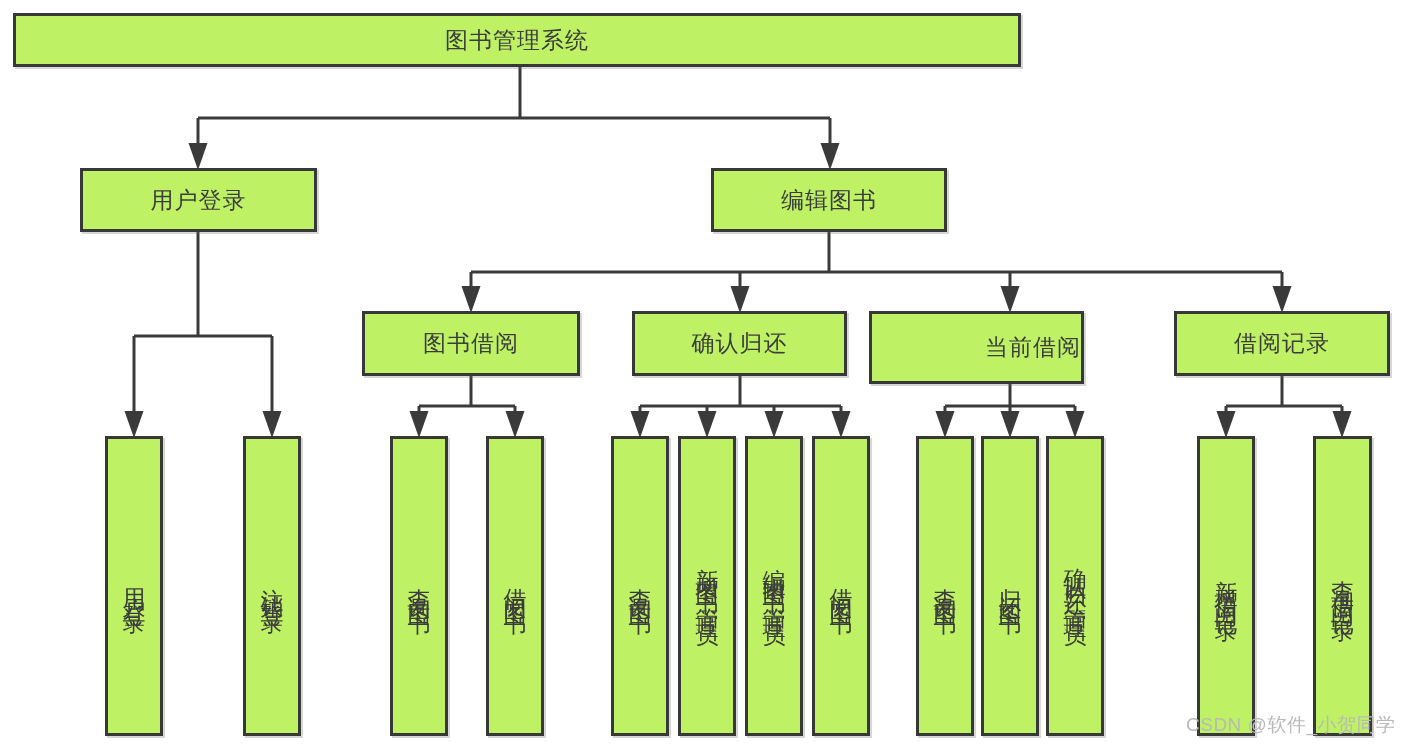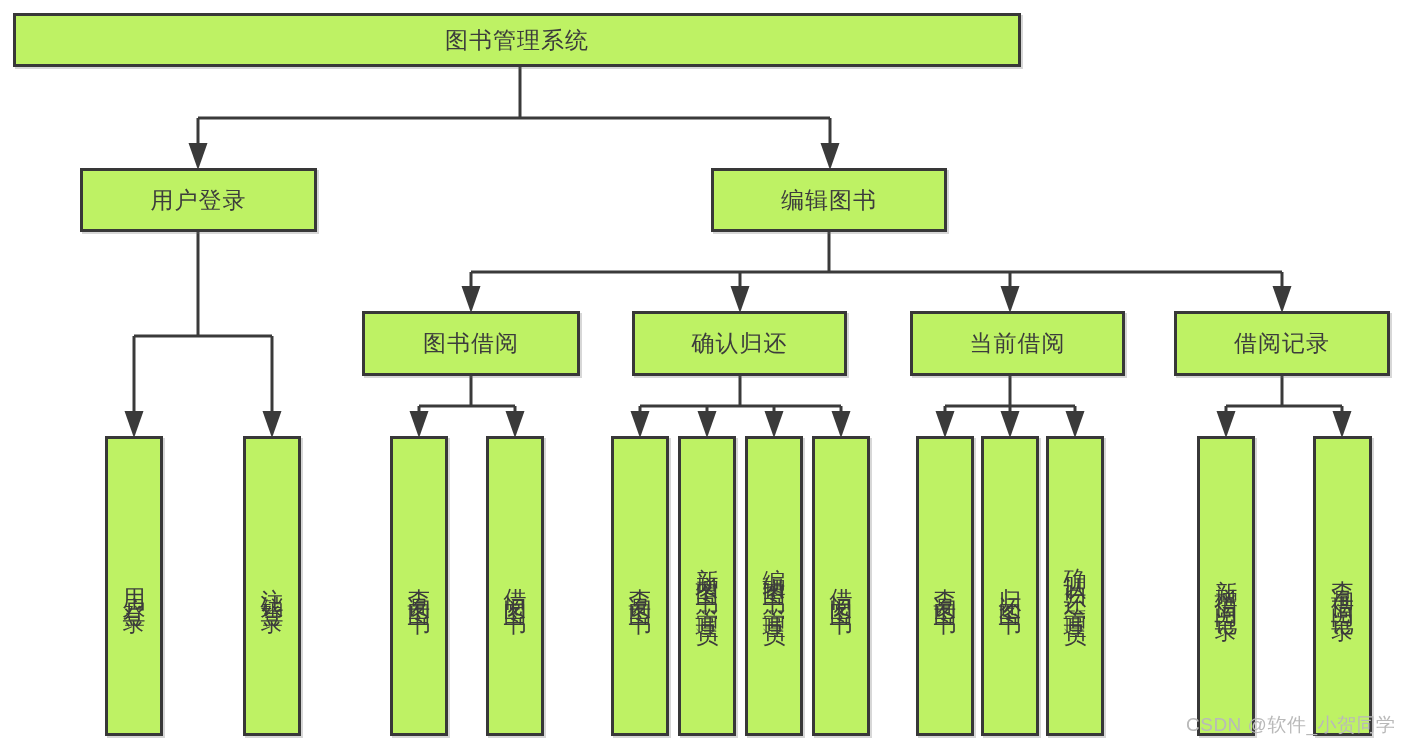--- a/index.html
+++ b/index.html
@@ -131,21 +131,21 @@
   <div class="node" style="left:711px;top:168px;width:236px;height:64px;">
     <span class="hlabel">编辑图书</span>
   </div>
 
   <div class="node" style="left:362px;top:311px;width:218px;height:65px;">
     <span class="hlabel">图书借阅</span>
   </div>
   <div class="node" style="left:632px;top:311px;width:215px;height:65px;">
     <span class="hlabel">确认归还</span>
   </div>
-  <div class="node" style="left:910px;top:311px;width:215px;height:65px;">
+  <div class="node" style="left:869px;top:311px;width:215px;height:73px;justify-content:flex-end;">
     <span class="hlabel">当前借阅</span>
   </div>
   <div class="node" style="left:1174px;top:311px;width:216px;height:65px;">
     <span class="hlabel">借阅记录</span>
   </div>
 
   <div class="node vbox" style="left:105px;top:436px;width:58px;height:300px;">
     <span class="vlabel">用户登录</span>
   </div>
   <div class="node vbox" style="left:243px;top:436px;width:58px;height:300px;">

